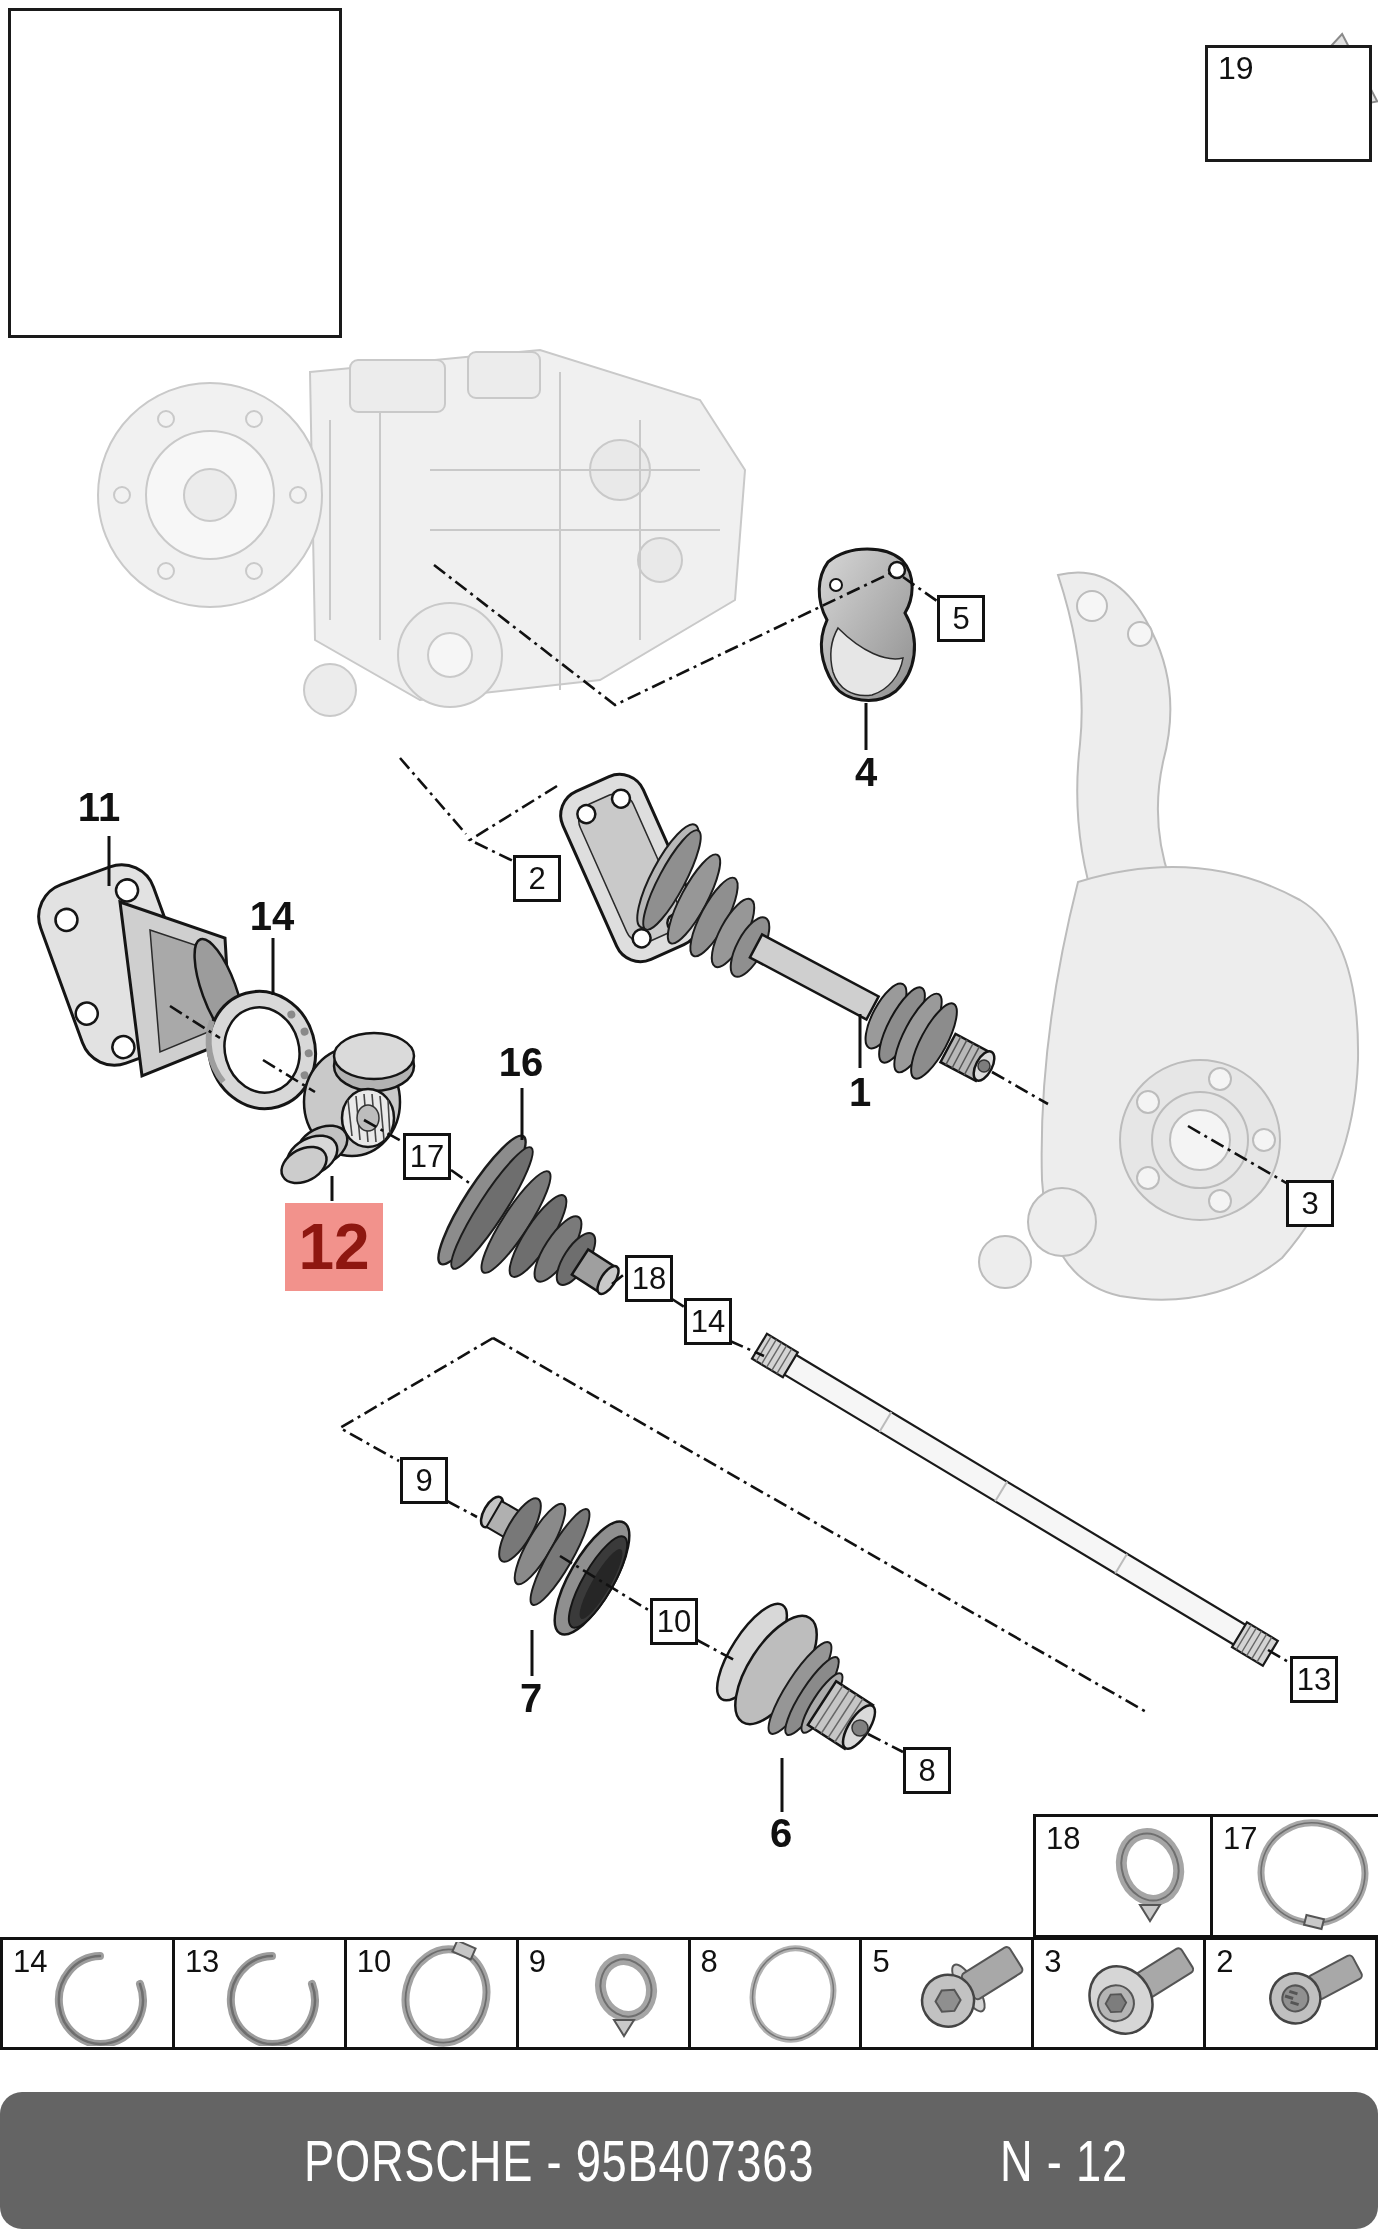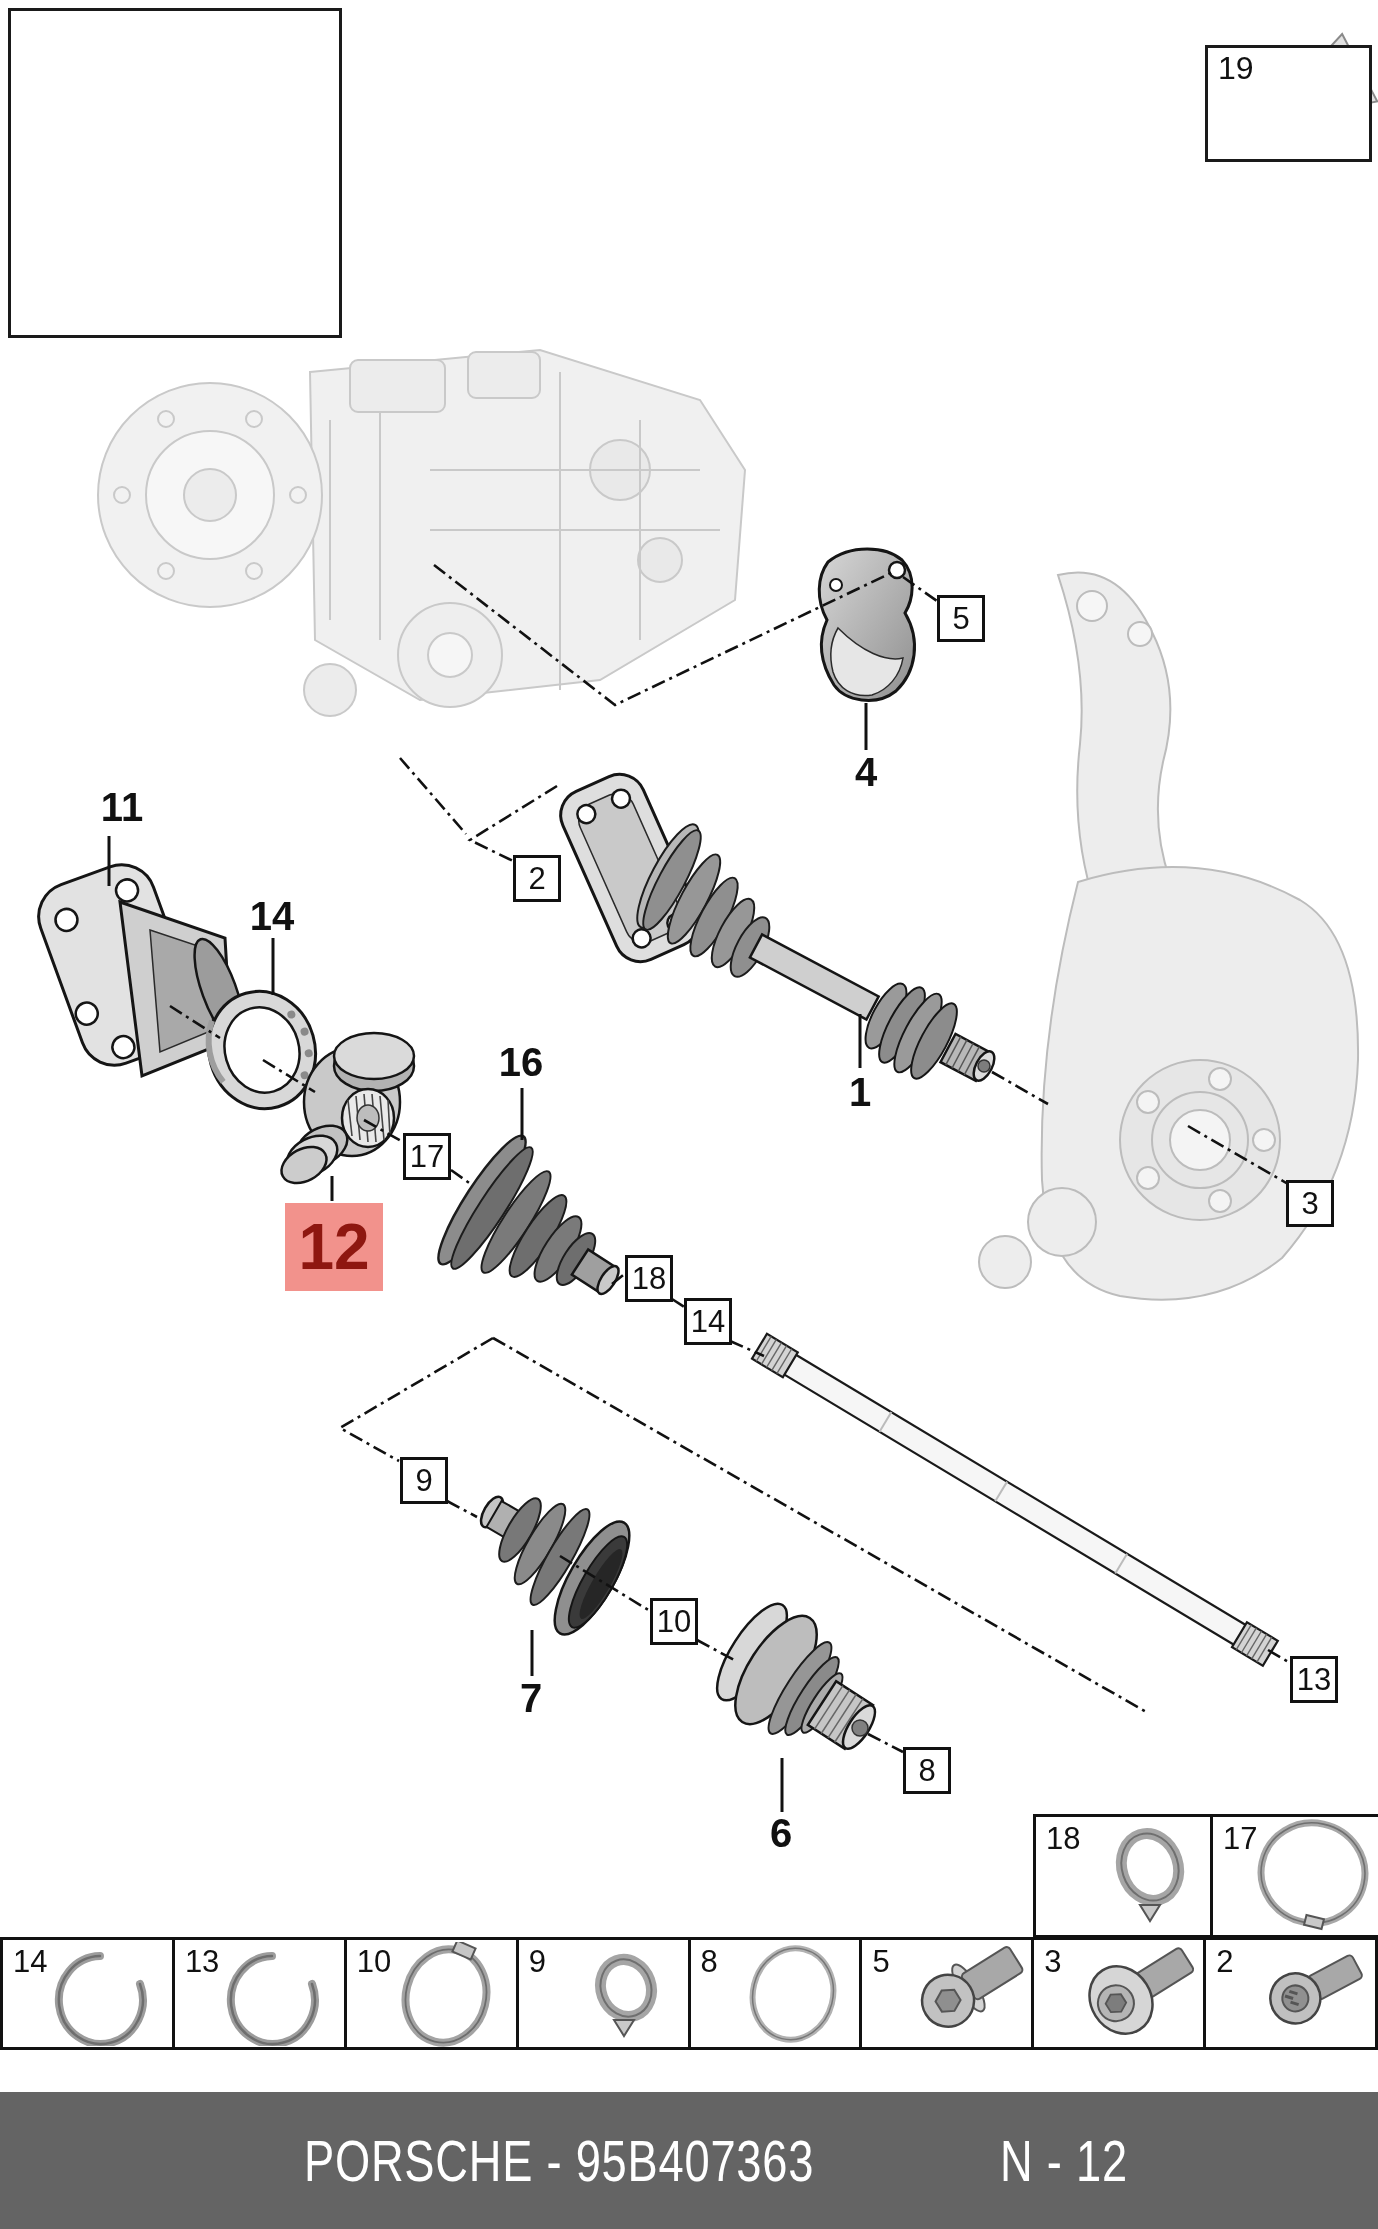--- a/index.html
+++ b/index.html
@@ -10,21 +10,21 @@
     display:flex;align-items:center;justify-content:center;font-size:31px;color:#111;line-height:1;}
   .plain-label{position:absolute;transform:translate(-50%,-50%);font-size:40px;font-weight:700;color:#111;line-height:1;}
   .red-box{position:absolute;left:285px;top:1203px;width:98px;height:88px;background:var(--hl-bg,#f2928c);
     display:flex;align-items:center;justify-content:center;font-size:64px;font-weight:700;color:var(--hl-tx,#8e1710);}
   .frame{position:absolute;border:3px solid #1a1a1a;background:#fff;}
   .ptable{position:absolute;border-collapse:collapse;table-layout:fixed;}
   .ptable td{border:3px solid #111;position:relative;vertical-align:top;background:#fff;}
   .cell-ref{font-size:31px;color:#111;padding:6px 0 0 10px;line-height:1;position:absolute;left:0;top:0;}
   .cell-art{position:absolute;right:2px;top:2px;}
   #footer{position:absolute;left:0;top:2092px;width:1378px;height:137px;background:var(--ft-bg,#646464);
-    display:flex;align-items:center;justify-content:center;gap:95px;}
+    display:flex;align-items:center;justify-content:center;gap:95px;border-radius:22px;}
   #footer span{color:var(--ft-tx,#fff);font-size:58px;letter-spacing:1px;transform:scaleX(0.78);white-space:nowrap;}
 </style>
 </head>
 <body>
 
 <div id="page">
 
   <svg class="abs" style="left:0;top:0" width="1378" height="2229" viewBox="0 0 1378 2229">
     <defs>
       <linearGradient id="gcar" x1="0" y1="0" x2="1" y2="1">
@@ -301,21 +301,21 @@
       <ellipse cx="95" cy="180" rx="13" ry="6" fill="#d9d9d9" stroke="#aaa" stroke-width="1.5"></ellipse>
     </g>
   </svg>
 
   <div class="frame" style="left:8px;top:8px;width:328px;height:324px;"></div>
 
   <div class="frame" style="left:1205px;top:45px;width:161px;height:111px;">
     <div style="font-size:32px;color:#111;padding:4px 0 0 10px;line-height:1;">19</div>
   </div>
 
-  <div class="plain-label" style="left:122px;top:807px;">11</div>
+  <div class="plain-label" style="left:99px;top:807px;">11</div>
   <div class="plain-label" style="left:272px;top:916px;">14</div>
   <div class="plain-label" style="left:521px;top:1062px;">16</div>
   <div class="plain-label" style="left:866px;top:772px;">4</div>
   <div class="plain-label" style="left:860px;top:1092px;">1</div>
   <div class="plain-label" style="left:531px;top:1698px;">7</div>
   <div class="plain-label" style="left:781px;top:1833px;">6</div>
 
   <div class="red-box">12</div>
 
   <div class="callout-box" style="left:937px;top:595px;">5</div>

